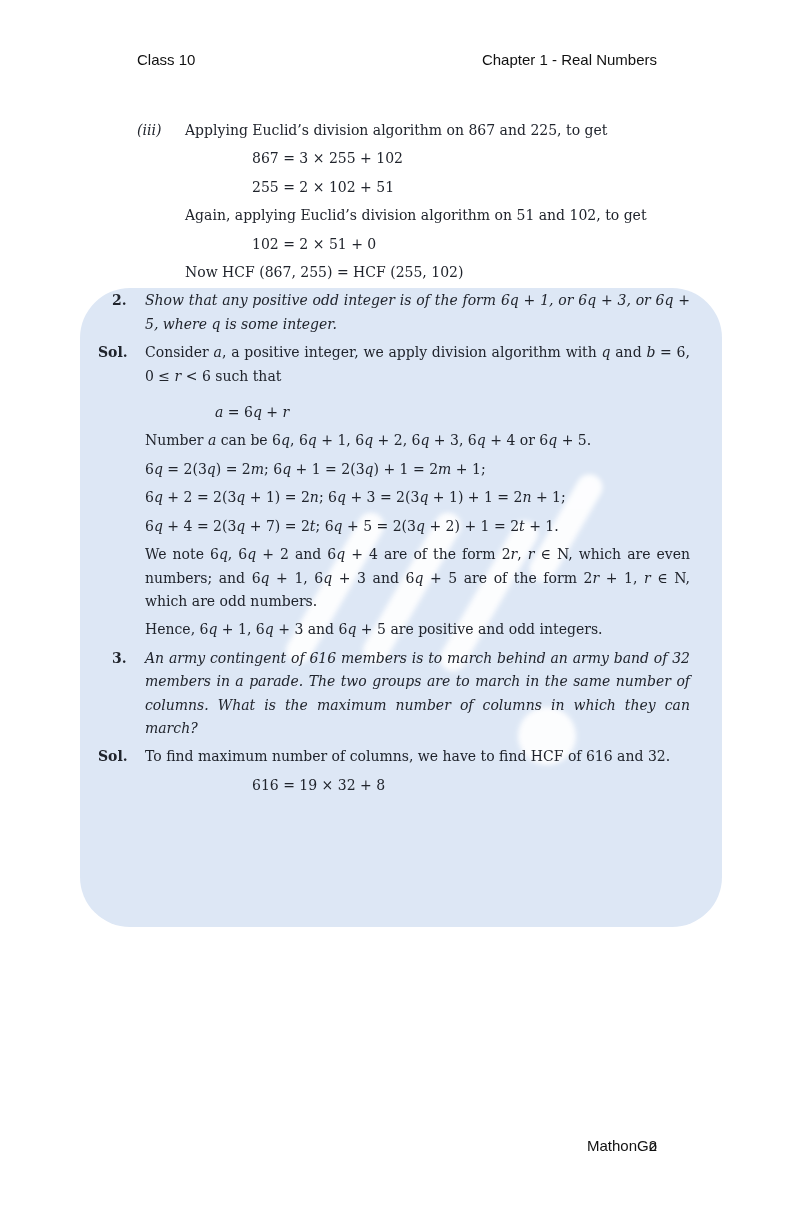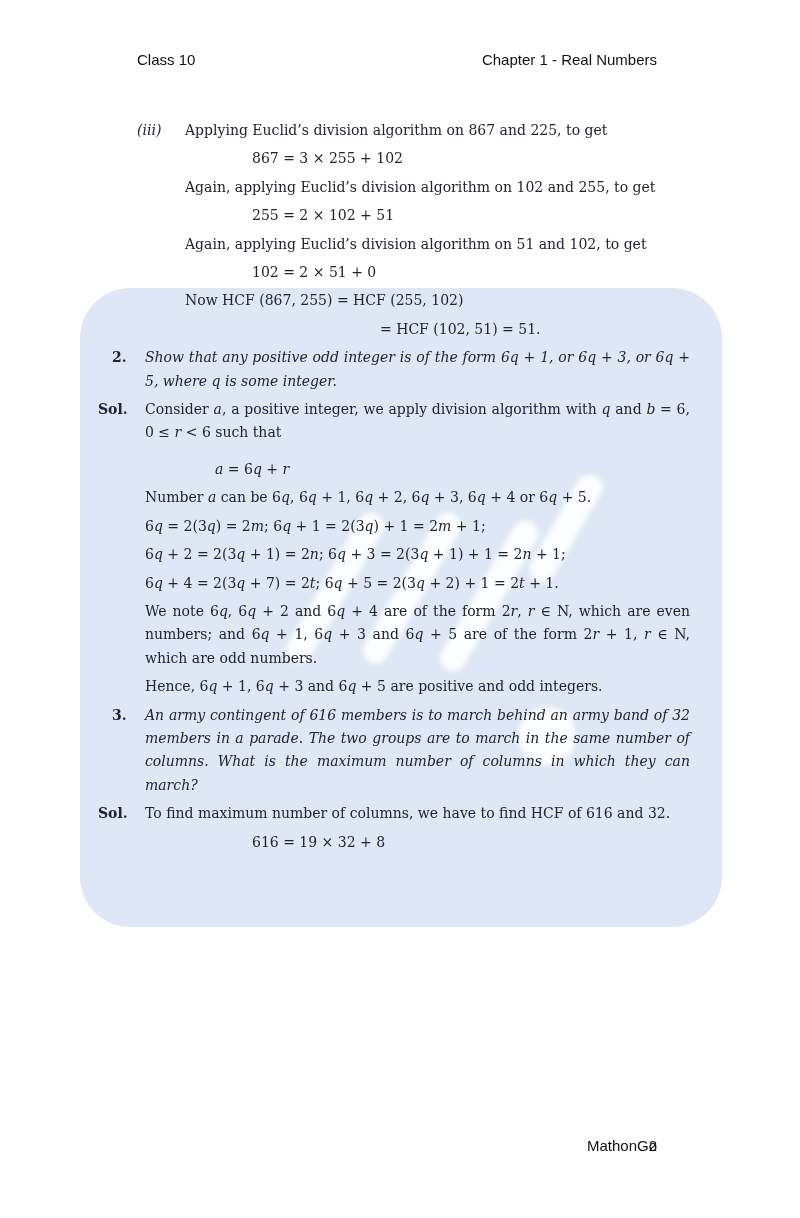--- a/index.html
+++ b/index.html
@@ -87,43 +87,37 @@
 
     <div class="row pad-iii">
       <span class="gut g-iii">(iii)</span>
       <p class="txt"><span>Applying Euclid’s division algorithm on 867 and 225, to get</span></p>
     </div>
 
     <div class="row">
       <p class="txt eq eq-iii"><span>867 = 3 × 255 + 102</span></p>
     </div>
 
-    <div class="row pad-iii">
-      <p class="txt"><span>Again, applying Euclid’s division algorithm on 102 and 255, to get</span></p>
-    </div>
 
     <div class="row">
       <p class="txt eq eq-iii"><span>255 = 2 × 102 + 51</span></p>
     </div>
 
     <div class="row pad-iii">
       <p class="txt"><span>Again, applying Euclid’s division algorithm on 51 and 102, to get</span></p>
     </div>
 
     <div class="row">
       <p class="txt eq eq-iii"><span>102 = 2 × 51 + 0</span></p>
     </div>
 
     <div class="row pad-iii">
       <p class="txt"><span>Now HCF (867, 255) = HCF (255, 102)</span></p>
     </div>
 
-    <div class="row">
-      <p class="txt eq eq-deep"><span>= HCF (102, 51) = 51.</span></p>
-    </div>
 
     <div class="row pad-main italic">
       <span class="gut g-num">2.</span>
       <p class="txt"><span>Show that any positive odd integer is of the form 6q + 1, or 6q + 3, or 6q + 5, where q is some integer.</span></p>
     </div>
 
     <div class="row pad-main">
       <span class="gut g-sol">Sol.</span>
       <p class="txt"><span>Consider </span><span class="it">a</span><span>, a positive integer, we apply division algorithm with </span><span class="it">q</span><span> and </span><span class="it">b</span><span> = 6, 0 ≤ </span><span class="it">r</span><span> &lt; 6 such that</span></p>
     </div>

